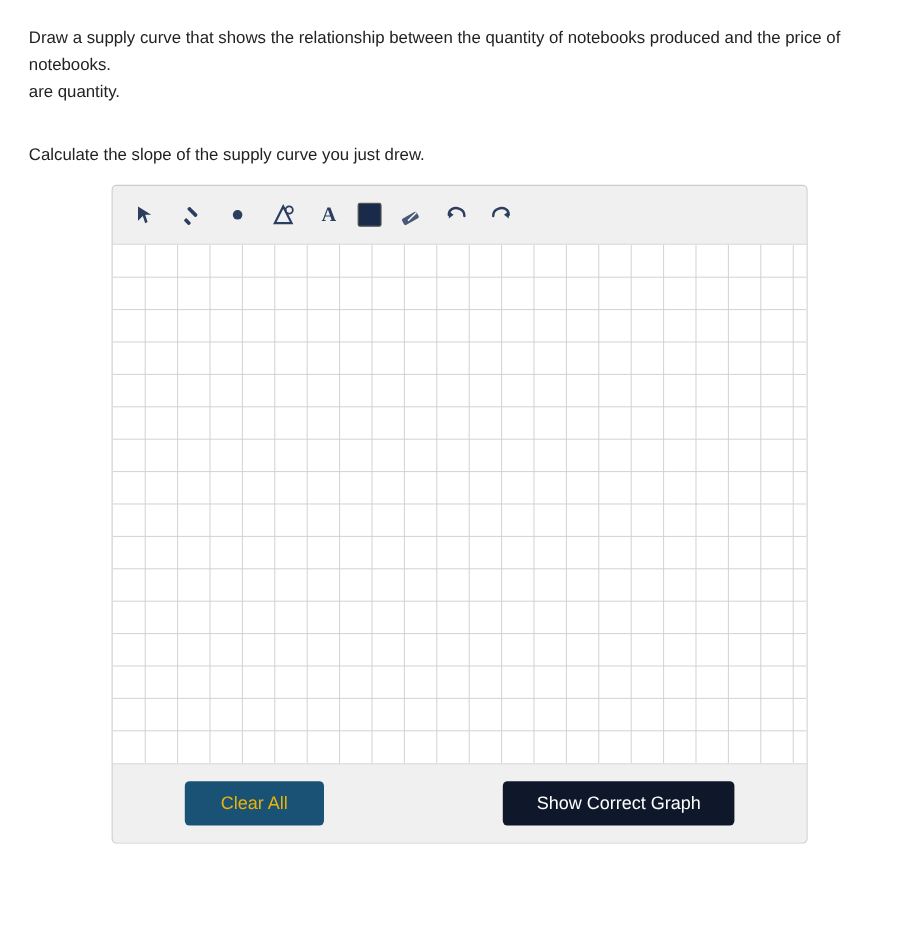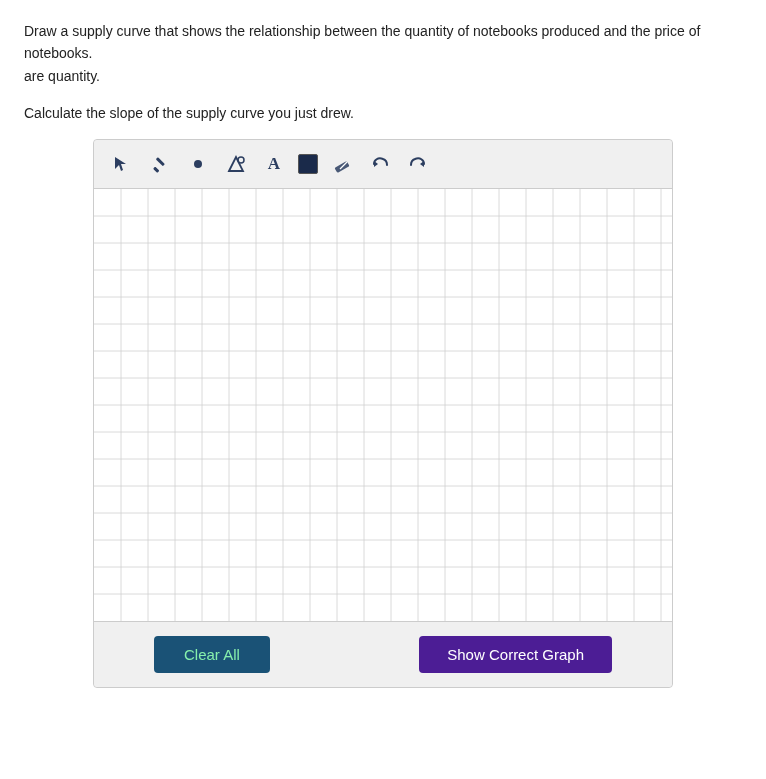--- a/index.html
+++ b/index.html
@@ -13,21 +13,21 @@
       background: #fff;
       color: #222;
       width: 766px;
       min-height: 779px;
       padding: 20px 24px;
     }
 
     .instructions {
       font-size: 14px;
       line-height: 1.6;
-      margin-bottom: 15px;
+      margin-bottom: 30px;
       max-width: 720px;
     }
 
     .question-text {
       font-size: 14px;
       line-height: 1.6;
       margin-bottom: 14px;
     }
 
     .drawing-area-wrapper {
@@ -89,31 +89,31 @@
       justify-content: space-between;
       align-items: center;
       padding: 14px 60px;
       background: #f0f0f0;
       border-top: 1px solid #ccc;
       border-radius: 0 0 4px 4px;
     }
 
     .btn-clear {
       background: #1a5276;
-      color: #86efac;
+      color: #eab308;
       border: none;
       padding: 10px 30px;
       font-size: 15px;
       border-radius: 4px;
       cursor: pointer;
       font-weight: 500;
     }
 
     .btn-show {
-      background: #4c1d95;
+      background: #0f172a;
       color: #fff;
       border: none;
       padding: 10px 28px;
       font-size: 15px;
       border-radius: 4px;
       cursor: pointer;
       font-weight: 500;
     }
 
     .dot-icon {

